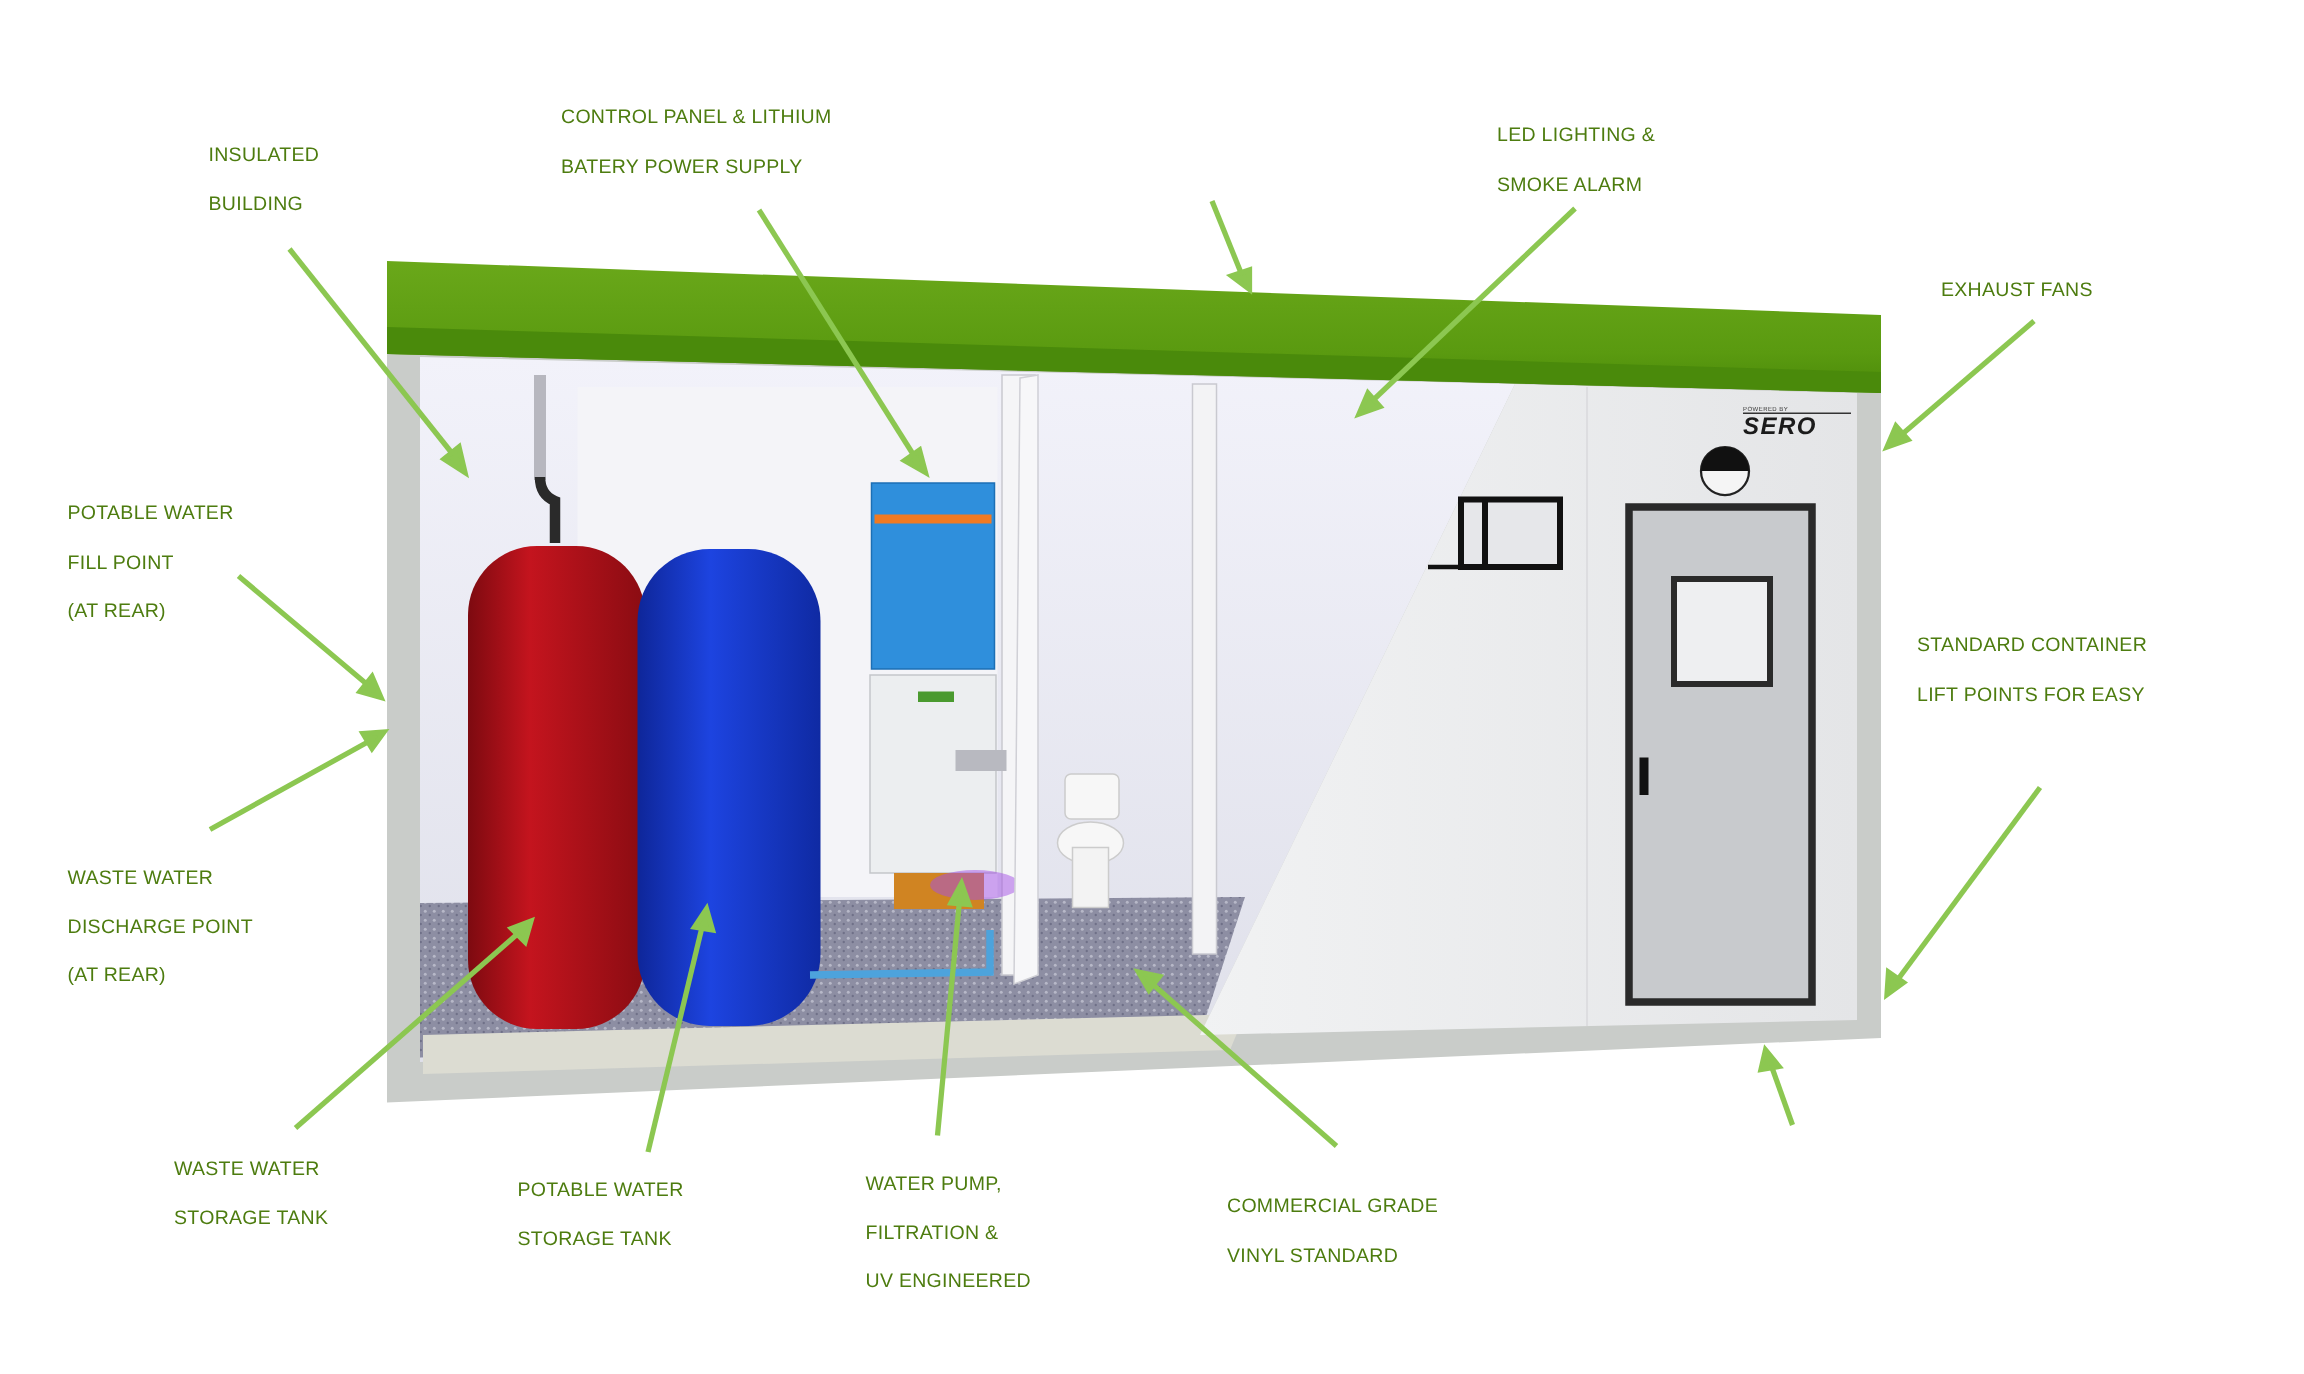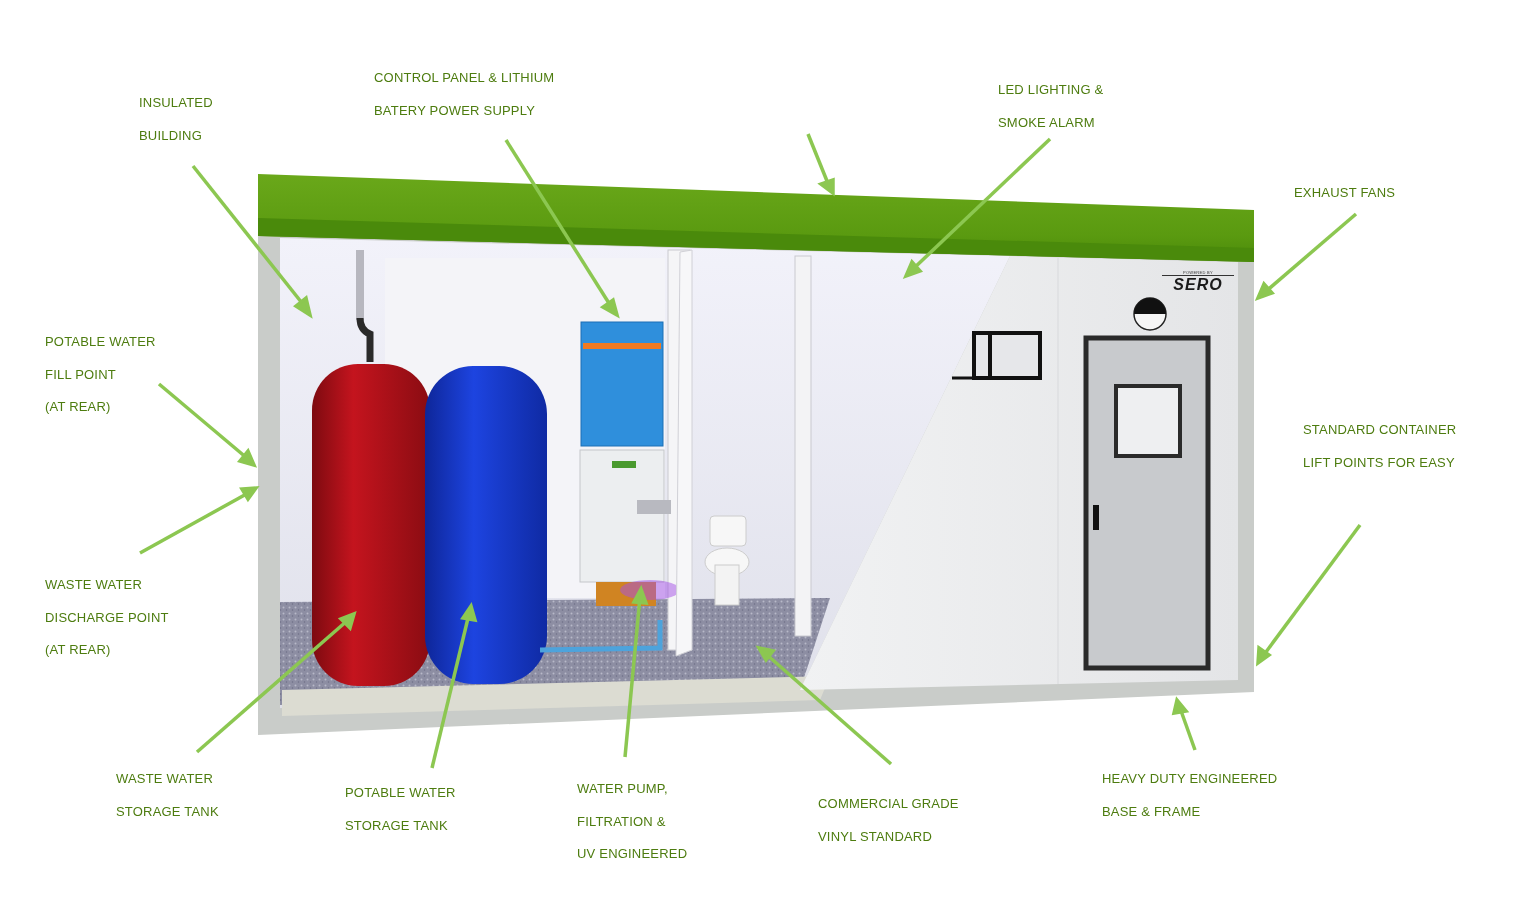--- a/index.html
+++ b/index.html
@@ -3,21 +3,21 @@
 <meta charset="utf-8">
 <style>
   html, body { margin: 0; padding: 0; background: #ffffff; }
   body { width: 1536px; height: 916px; position: relative; overflow: hidden;
          font-family: "Liberation Sans", "DejaVu Sans", sans-serif; }
   .stage { position: absolute; left: 0; top: 0; width: 1536px; height: 916px; }
   .label { position: absolute; color: #4d7c0f; font-size: 13px; line-height: 32.5px;
            letter-spacing: 0.2px; white-space: nowrap; }
   .label span { display: block; }
   svg.art { position: absolute; left: 0; top: 0; }
-  .brand { position: absolute; left: 1162px; top: 270px; width: 72px; text-align: center; }
+  .brand { position: absolute; left: 1162px; top: 270px; width: 72px; text-align: left; }
   .brand .pw { font-size: 4px; color: #333; letter-spacing: .3px; border-bottom: 1px solid #333; }
   .brand .nm { font-size: 16px; font-weight: bold; font-style: italic; color: #1b1b1b; letter-spacing: 1px; }
 </style>
 </head>
 <body>
 
 <div class="stage">
 
   <svg class="art" width="1536" height="916" viewBox="0 0 1536 916">
     <defs>
@@ -154,38 +154,34 @@
   <div class="label" style="left:45px; top:326px;">
     <span>POTABLE WATER</span>
     <span>FILL POINT</span>
     <span>(AT REAR)</span>
   </div>
   <div class="label" style="left:45px; top:569px;">
     <span>WASTE WATER</span>
     <span>DISCHARGE POINT</span>
     <span>(AT REAR)</span>
   </div>
-  <div class="label" style="left:1278px; top:414px;margin-left:25px;">
+  <div class="label" style="left:1278px; top:414px;">
     <span>STANDARD CONTAINER</span>
     <span>LIFT POINTS FOR EASY</span>
   </div>
   <div class="label" style="left:116px; top:763px;">
     <span>WASTE WATER</span>
     <span>STORAGE TANK</span>
   </div>
   <div class="label" style="left:345px; top:777px;">
     <span>POTABLE WATER</span>
     <span>STORAGE TANK</span>
   </div>
   <div class="label" style="left:577px; top:773px;">
     <span>WATER PUMP,</span>
     <span>FILTRATION &amp;</span>
     <span>UV ENGINEERED</span>
   </div>
   <div class="label" style="left:818px; top:788px;">
     <span>COMMERCIAL GRADE</span>
     <span>VINYL STANDARD</span>
   </div>
-  <div class="label" style="left:1102px; top:763px;">
-    <span>HEAVY DUTY ENGINEERED</span>
-    <span>BASE &amp; FRAME</span>
-  </div>
 </div>
 
 </body></html>

